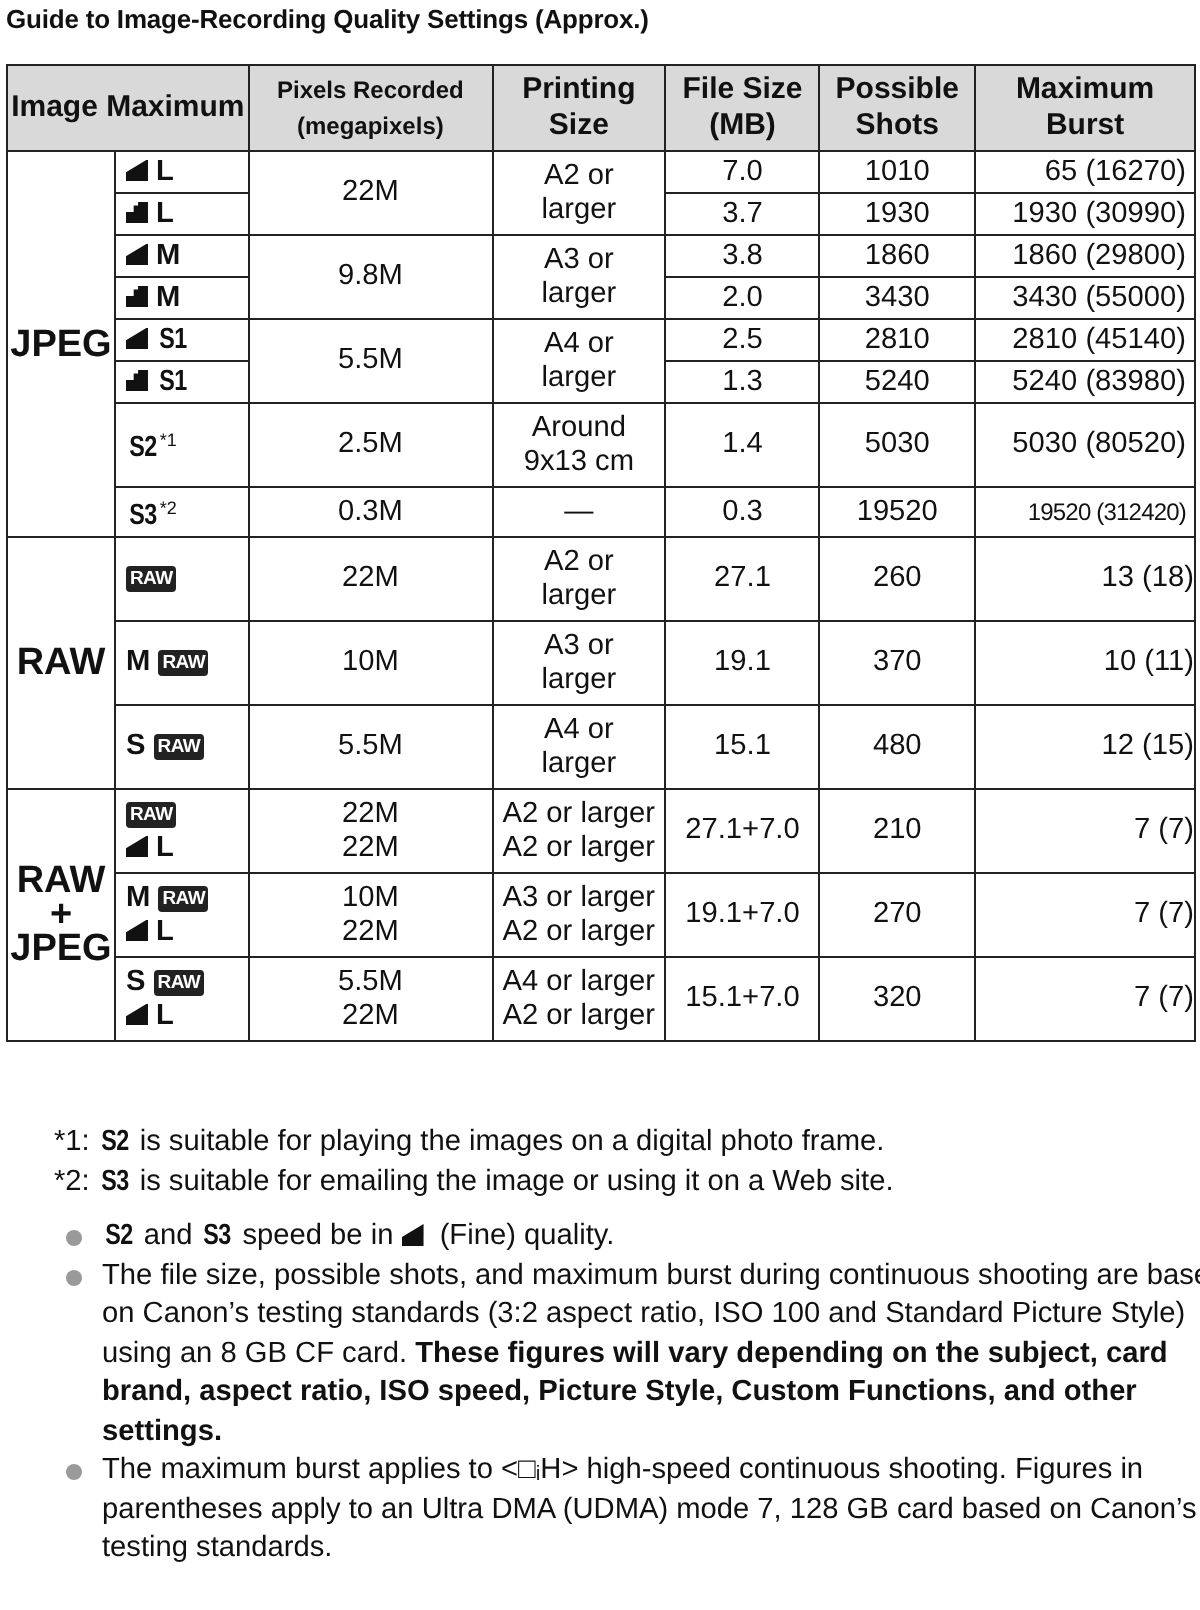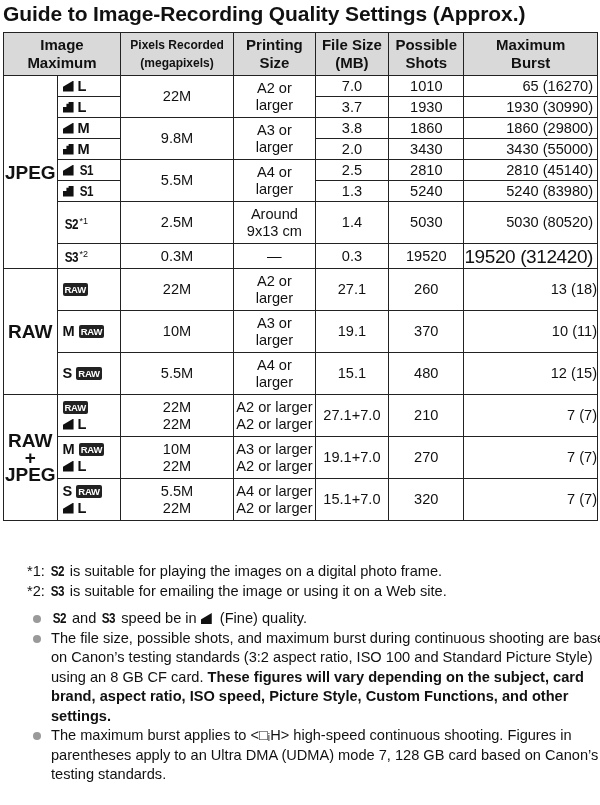--- a/index.html
+++ b/index.html
@@ -1,17 +1,17 @@
 <!DOCTYPE html>
 <html><head>
 <meta charset="utf-8">
 <style>
   html, body { margin: 0; padding: 0; background: #ffffff; }
   body { width: 600px; height: 805px; overflow: hidden; font-family: "Liberation Sans", sans-serif; color: #111; position: relative; }
-  .title { position: absolute; left: 3px; top: 2px; font-size: 21px; font-weight: bold; letter-spacing: -0.1px; }
+  .title { position: absolute; left: 3px; top: 2px; font-size: 13px; font-weight: bold; letter-spacing: -0.1px; }
   table.q { position: absolute; left: 3px; top: 32px; width: 595px; border-collapse: collapse; font-size: 14.6px; }
   table.q td, table.q th { border: 1px solid #222; padding: 0; text-align: center; vertical-align: middle; line-height: 17px; }
   table.q th { background: #d9d9d9; font-weight: bold; font-size: 15px; height: 42px; line-height: 18px; }
   table.q th.sub { font-size: 12px; }
   .grp { font-weight: bold; font-size: 19px; }
   .iq { text-align: left !important; padding-left: 5px !important; font-weight: bold; white-space: nowrap; }
   .burst { text-align: right !important; padding-right: 4px !important; white-space: nowrap; }
   .burst.c { text-align: center; padding-right: 0 !important; }
   .fine, .normal { display: inline-block; width: 11px; height: 11px; vertical-align: -1px; margin-right: 4px; }
   .fine { background: #111; clip-path: polygon(100% 0, 100% 100%, 0 100%, 0 60%); }
@@ -103,21 +103,21 @@
     <td>1.4</td>
     <td>5030</td>
     <td class="burst">5030 (80520)</td>
   </tr>
   <tr class="h2">
     <td class="iq"><span class="sz">S3</span><span class="sup">*2</span></td>
     <td>0.3M</td>
     <td>—</td>
     <td>0.3</td>
     <td>19520</td>
-    <td class="burst" style="font-size:19px;letter-spacing:-0.4px">19520 (312420)</td>
+    <td class="burst" style="font-size:12px;letter-spacing:-0.4px">19520 (312420)</td>
   </tr>
 
   <tr class="h3">
     <td rowspan="3" class="grp">RAW</td>
     <td class="iq"><span class="raw">RAW</span></td>
     <td>22M</td>
     <td><span>A2 or</span><br><span>larger</span></td>
     <td>27.1</td>
     <td>260</td>
     <td class="burst c">13 (18)</td>

